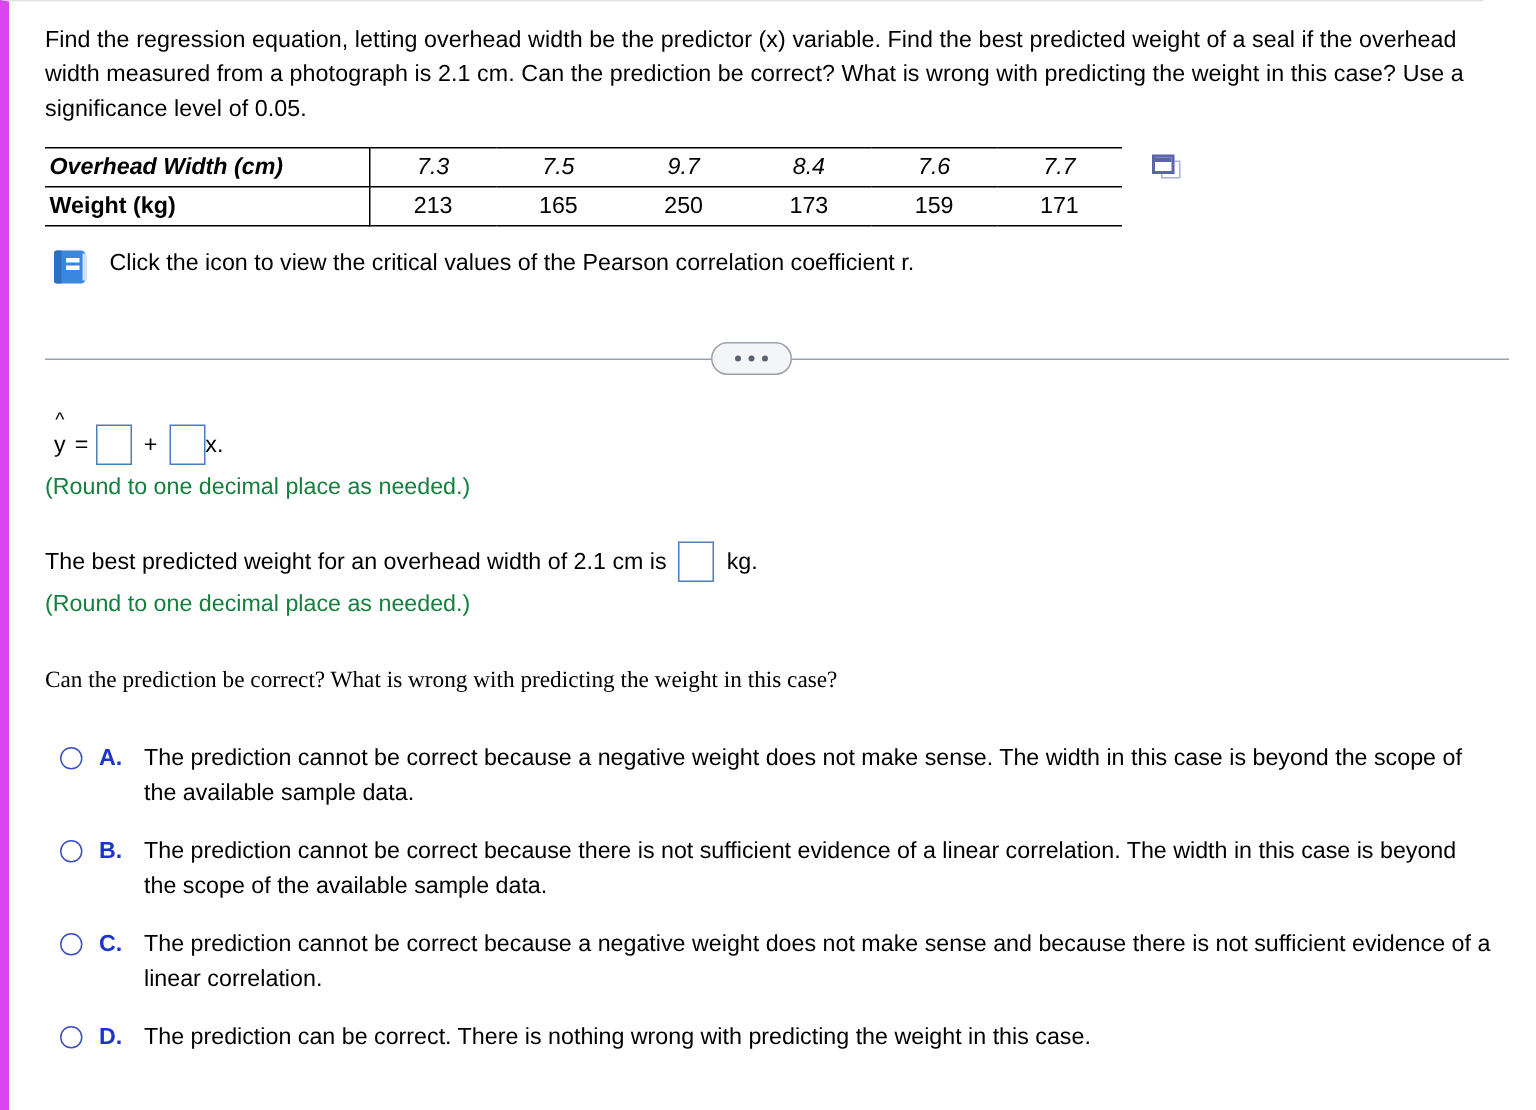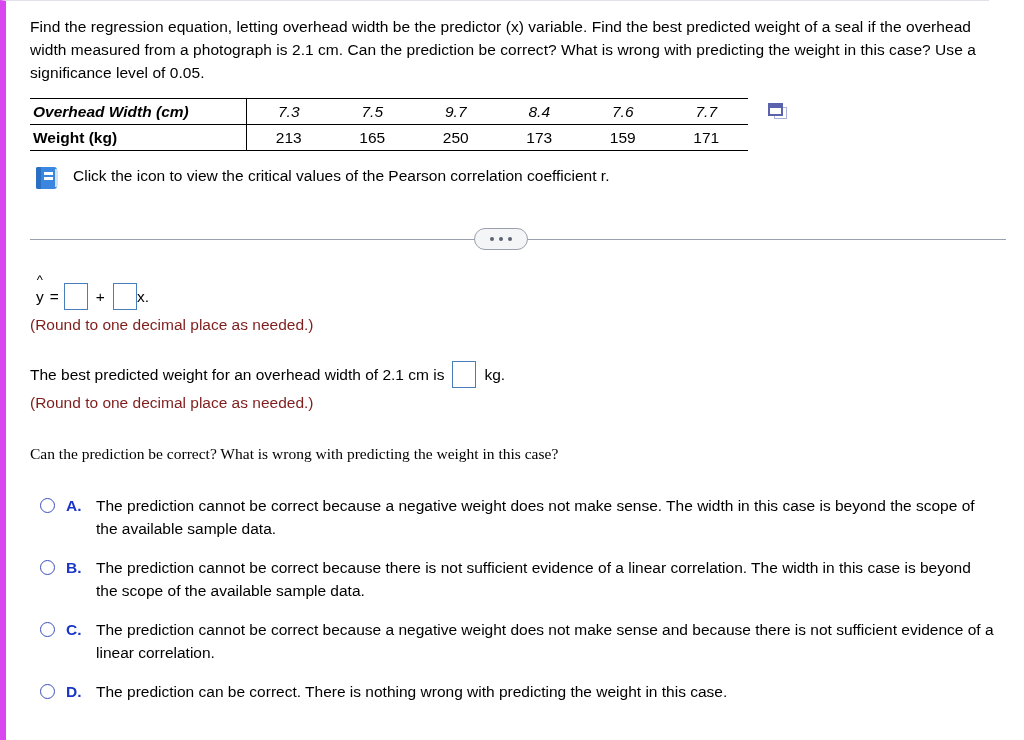--- a/index.html
+++ b/index.html
@@ -190,21 +190,21 @@
   .aline {
     font-size: 15.5px;
     line-height: 24px;
     display: flex;
     align-items: center;
     flex-wrap: wrap;
   }
   .hint {
     font-size: 15.5px;
     line-height: 24px;
-    color: #7f1d1d;
+    color: #15803d;
     margin-top: 3px;
   }
   .blank {
     display: inline-block;
     width: 24px;
     height: 27px;
     border: 1.6px solid #4a7ebb;
     background: #ffffff;
     box-sizing: border-box;
     vertical-align: middle;

